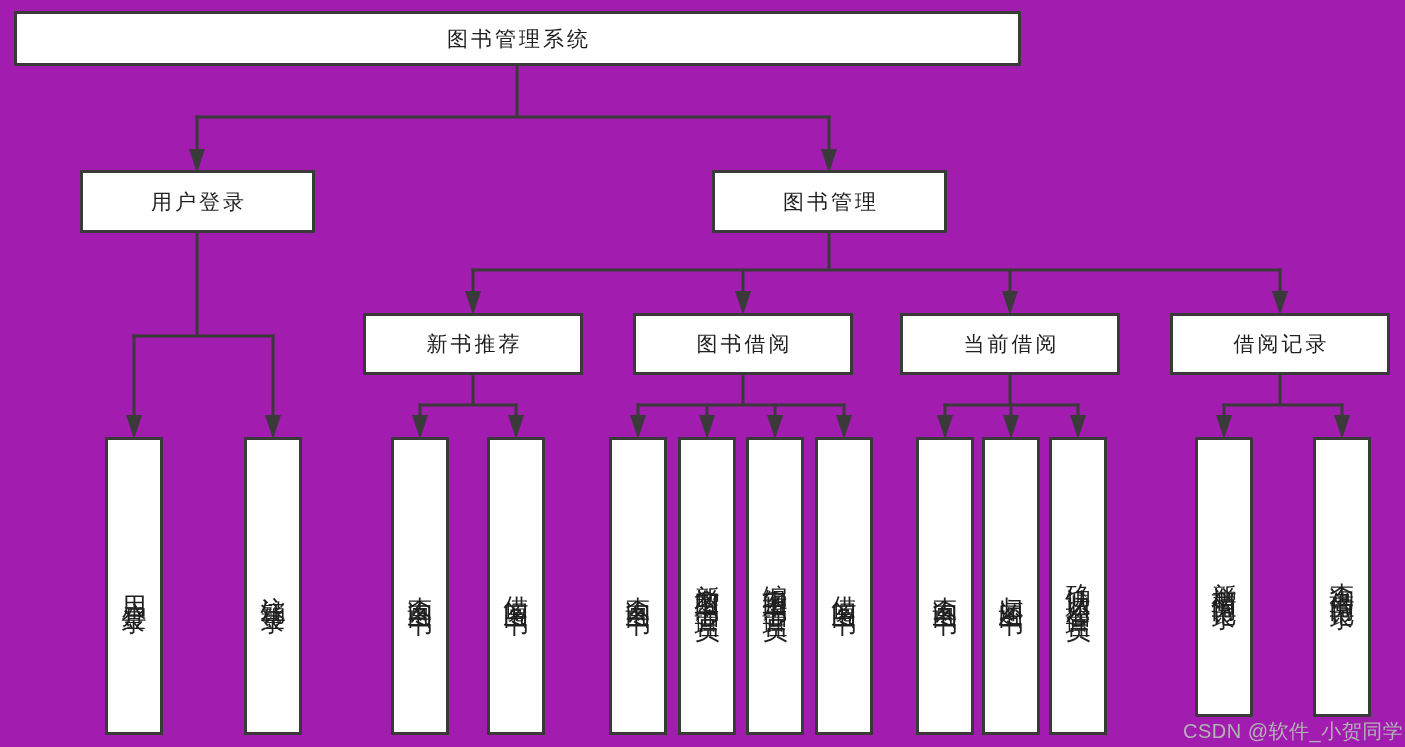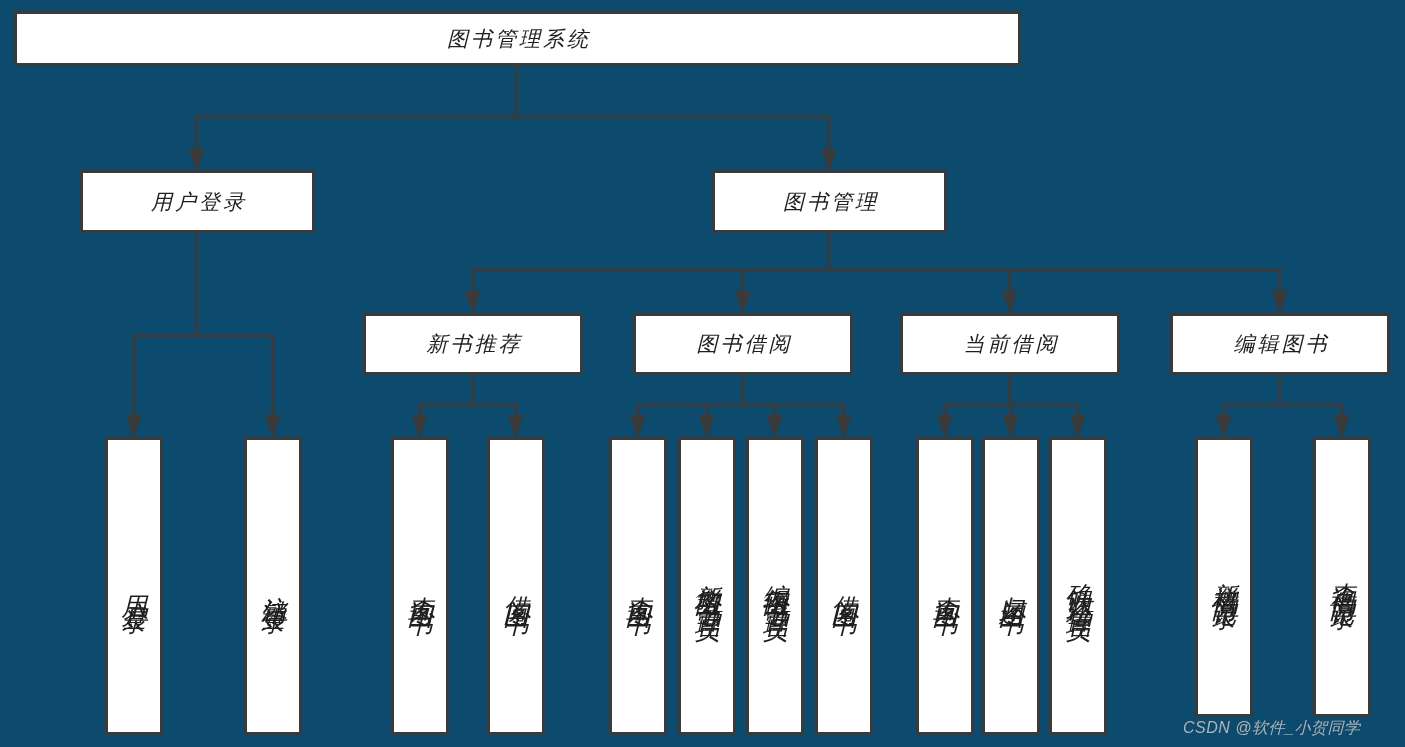--- a/index.html
+++ b/index.html
@@ -1,23 +1,22 @@
 <!DOCTYPE html>
 <html><head>
 <meta charset="utf-8">
 <style>
   html, body { margin: 0; padding: 0; background: #ffffff; }
   #stage {
     position: relative;
     width: 1405px;
     height: 747px;
-    background: #0c4a6e;
+    background: #a21caf;
     font-family: "Liberation Sans", sans-serif;
     overflow: hidden;
-    font-style: italic;
   }
   #connector-layer {
     position: absolute;
     left: 0; top: 0;
     width: 1405px; height: 747px;
     z-index: 0;
   }
   .node {
     position: absolute;
     box-sizing: border-box;
@@ -42,21 +41,21 @@
     letter-spacing: 5px;
     line-height: 1;
     color: #1f1f1f;
     white-space: nowrap;
   }
   #watermark {
     position: absolute;
     left: 1183px;
     top: 718px;
     z-index: 2;
-    font-size: 16px;
+    font-size: 20px;
     letter-spacing: 0.5px;
     color: #b3b3b3;
     white-space: nowrap;
   }
   line { stroke: #3a3a3a; stroke-width: 3; }
   polygon { fill: #3a3a3a; stroke: none; }
 </style>
 </head>
 <body>
 
@@ -152,21 +151,21 @@
   <div class="node" style="left:363px;top:313px;width:220px;height:62px">
     <span class="hlbl">新书推荐</span>
   </div>
   <div class="node" style="left:900px;top:313px;width:220px;height:62px">
     <span class="hlbl">当前借阅</span>
   </div>
   <div class="node" style="left:633px;top:313px;width:220px;height:62px">
     <span class="hlbl">图书借阅</span>
   </div>
   <div class="node" style="left:1170px;top:313px;width:220px;height:62px">
-    <span class="hlbl">编辑图书</span>
+    <span class="hlbl">借阅记录</span>
   </div>
 
   <div class="node" style="left:105px;top:437px;width:58px;height:298px">
     <span class="vlbl">用户登录</span>
   </div>
   <div class="node" style="left:244px;top:437px;width:58px;height:298px">
     <span class="vlbl">注销登录</span>
   </div>
 
   <div class="node" style="left:391px;top:437px;width:58px;height:298px">

